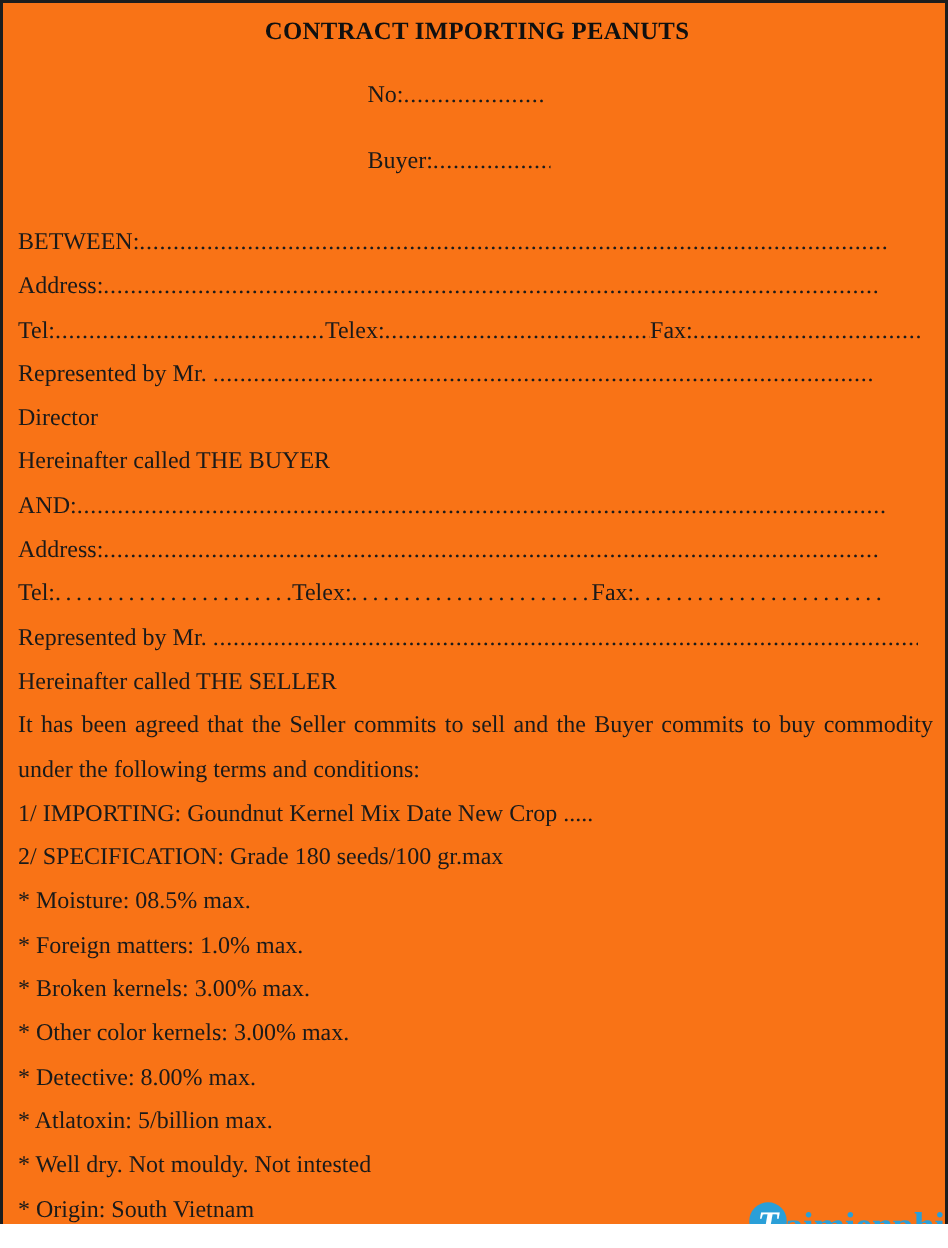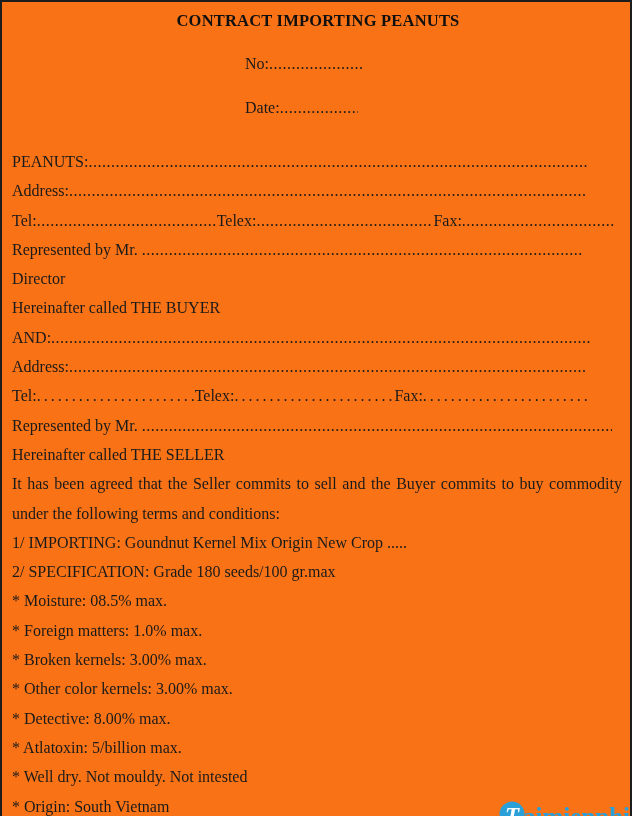--- a/index.html
+++ b/index.html
@@ -119,25 +119,25 @@
 <body>
 
 <div id="page">
 
   <div class="doc-body">
 
     <div class="doc-title">CONTRACT IMPORTING PEANUTS</div>
 
     <div class="center-line first"><span>No:</span><span class="fill f-no"></span></div>
 
-    <div class="center-line second"><span>Date:</span><span class="fill f-date"></span></div>
+    <div class="center-line second"><span>Buyer:</span><span class="fill f-date"></span></div>
 
     <div class="blk">
 
-      <div class="line"><span>PEANUTS:</span><span class="fill f-between"></span></div>
+      <div class="line"><span>BETWEEN:</span><span class="fill f-between"></span></div>
 
       <div class="line"><span>Address:</span><span class="fill f-address1"></span></div>
 
       <div class="line"><span>Tel:</span><span class="fill f-tel1"></span><span>Telex:</span><span class="fill f-telex1"></span><span>Fax:</span><span class="fill f-fax1"></span></div>
 
       <div class="line"><span>Represented  by  Mr.</span>&nbsp;<span class="fill f-rep1"></span></div>
 
       <div class="plain">Director</div>
 
       <div class="plain">Hereinafter called THE BUYER</div>
@@ -153,21 +153,21 @@
       <div class="line"><span>Tel:</span><span class="fill f-tel2 gapdots"></span><span>Telex:</span><span class="fill f-telex2 gapdots"></span><span>Fax:</span><span class="fill f-fax2 gapdots"></span></div>
 
       <div class="line"><span>Represented by Mr.</span>&nbsp;<span class="fill f-rep2"></span></div>
 
       <div class="plain">Hereinafter called THE SELLER</div>
 
     </div>
 
     <div class="para">It has been agreed that the Seller commits to sell and the Buyer commits to buy commodity under the following terms and conditions:</div>
 
-    <div class="plain"><span>1/</span> <span>IMPORTING:</span> <span>Goundnut Kernel Mix Origin New Crop .....</span></div>
+    <div class="plain"><span>1/</span> <span>IMPORTING:</span> <span>Goundnut Kernel Mix Date New Crop .....</span></div>
 
     <div class="plain"><span>2/</span> <span>SPECIFICATION:</span> <span>Grade 180 seeds/100 gr.max</span></div>
 
     <div class="plain">* Moisture: 08.5% max.</div>
     <div class="plain">* Foreign matters: 1.0% max.</div>
     <div class="plain">* Broken kernels: 3.00% max.</div>
     <div class="plain">* Other color kernels: 3.00% max.</div>
     <div class="plain">* Detective: 8.00% max.</div>
     <div class="plain">* Atlatoxin: 5/billion max.</div>
     <div class="plain">* Well dry. Not mouldy. Not intested</div>

